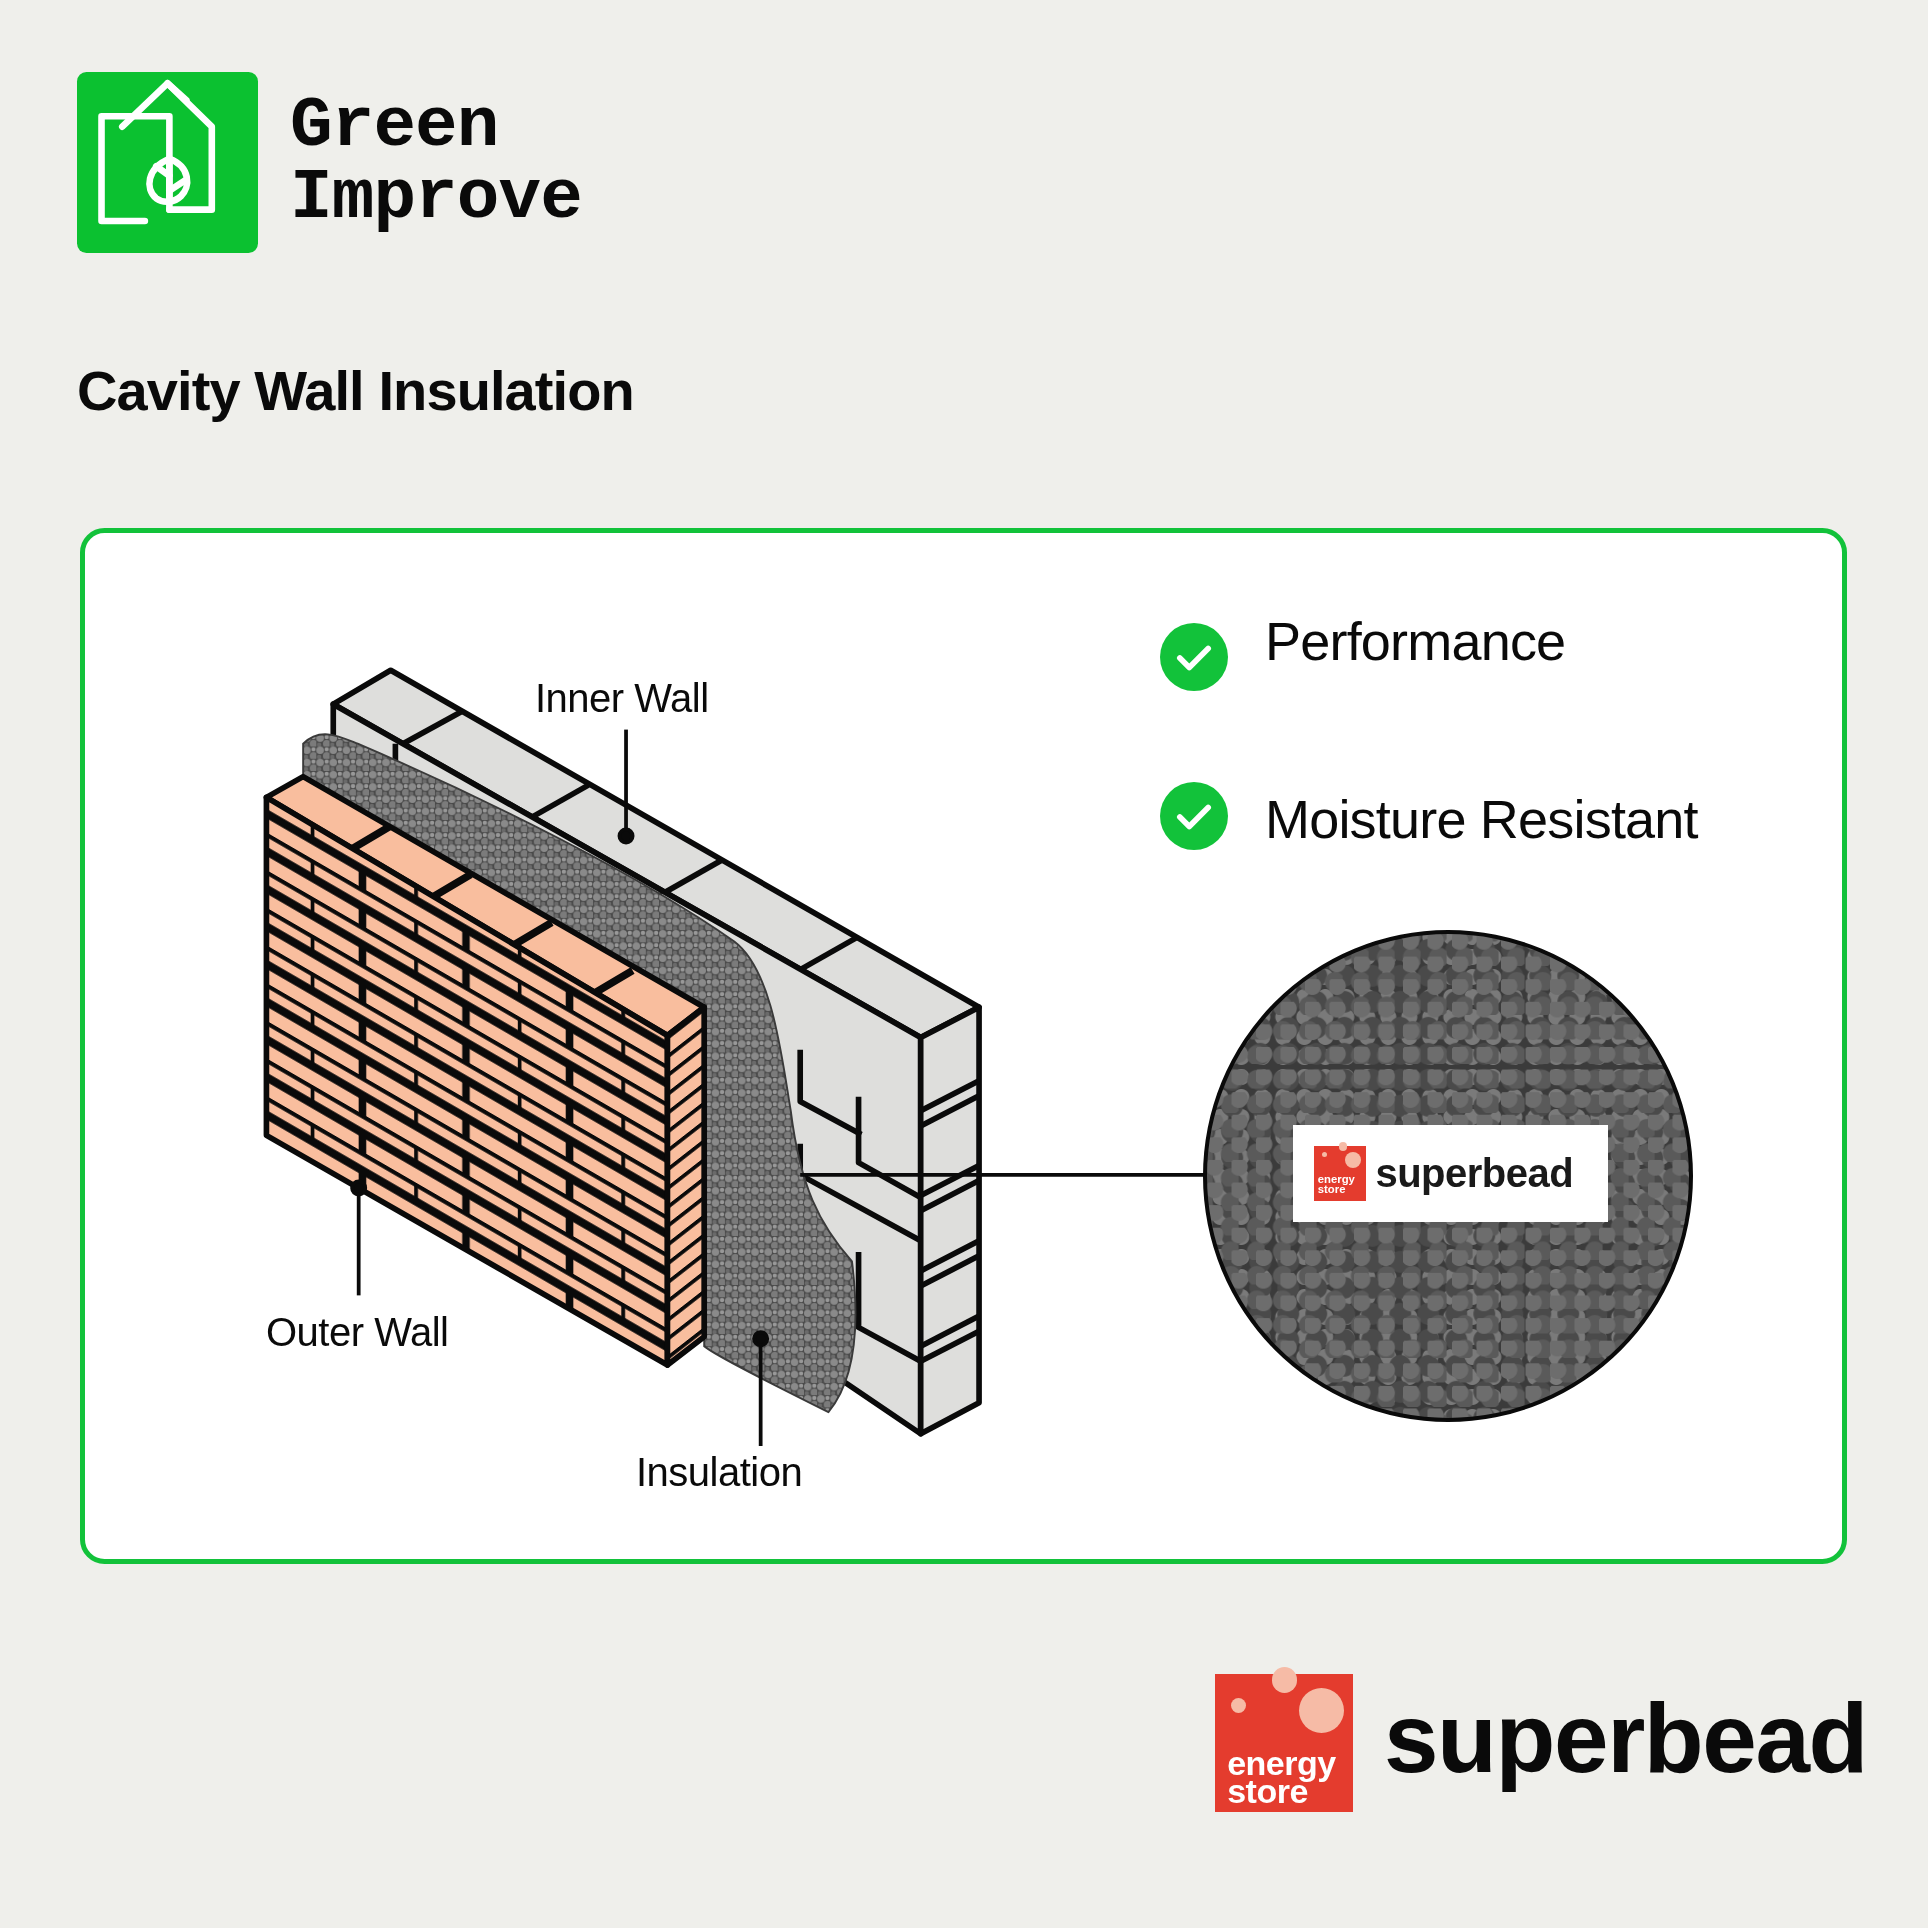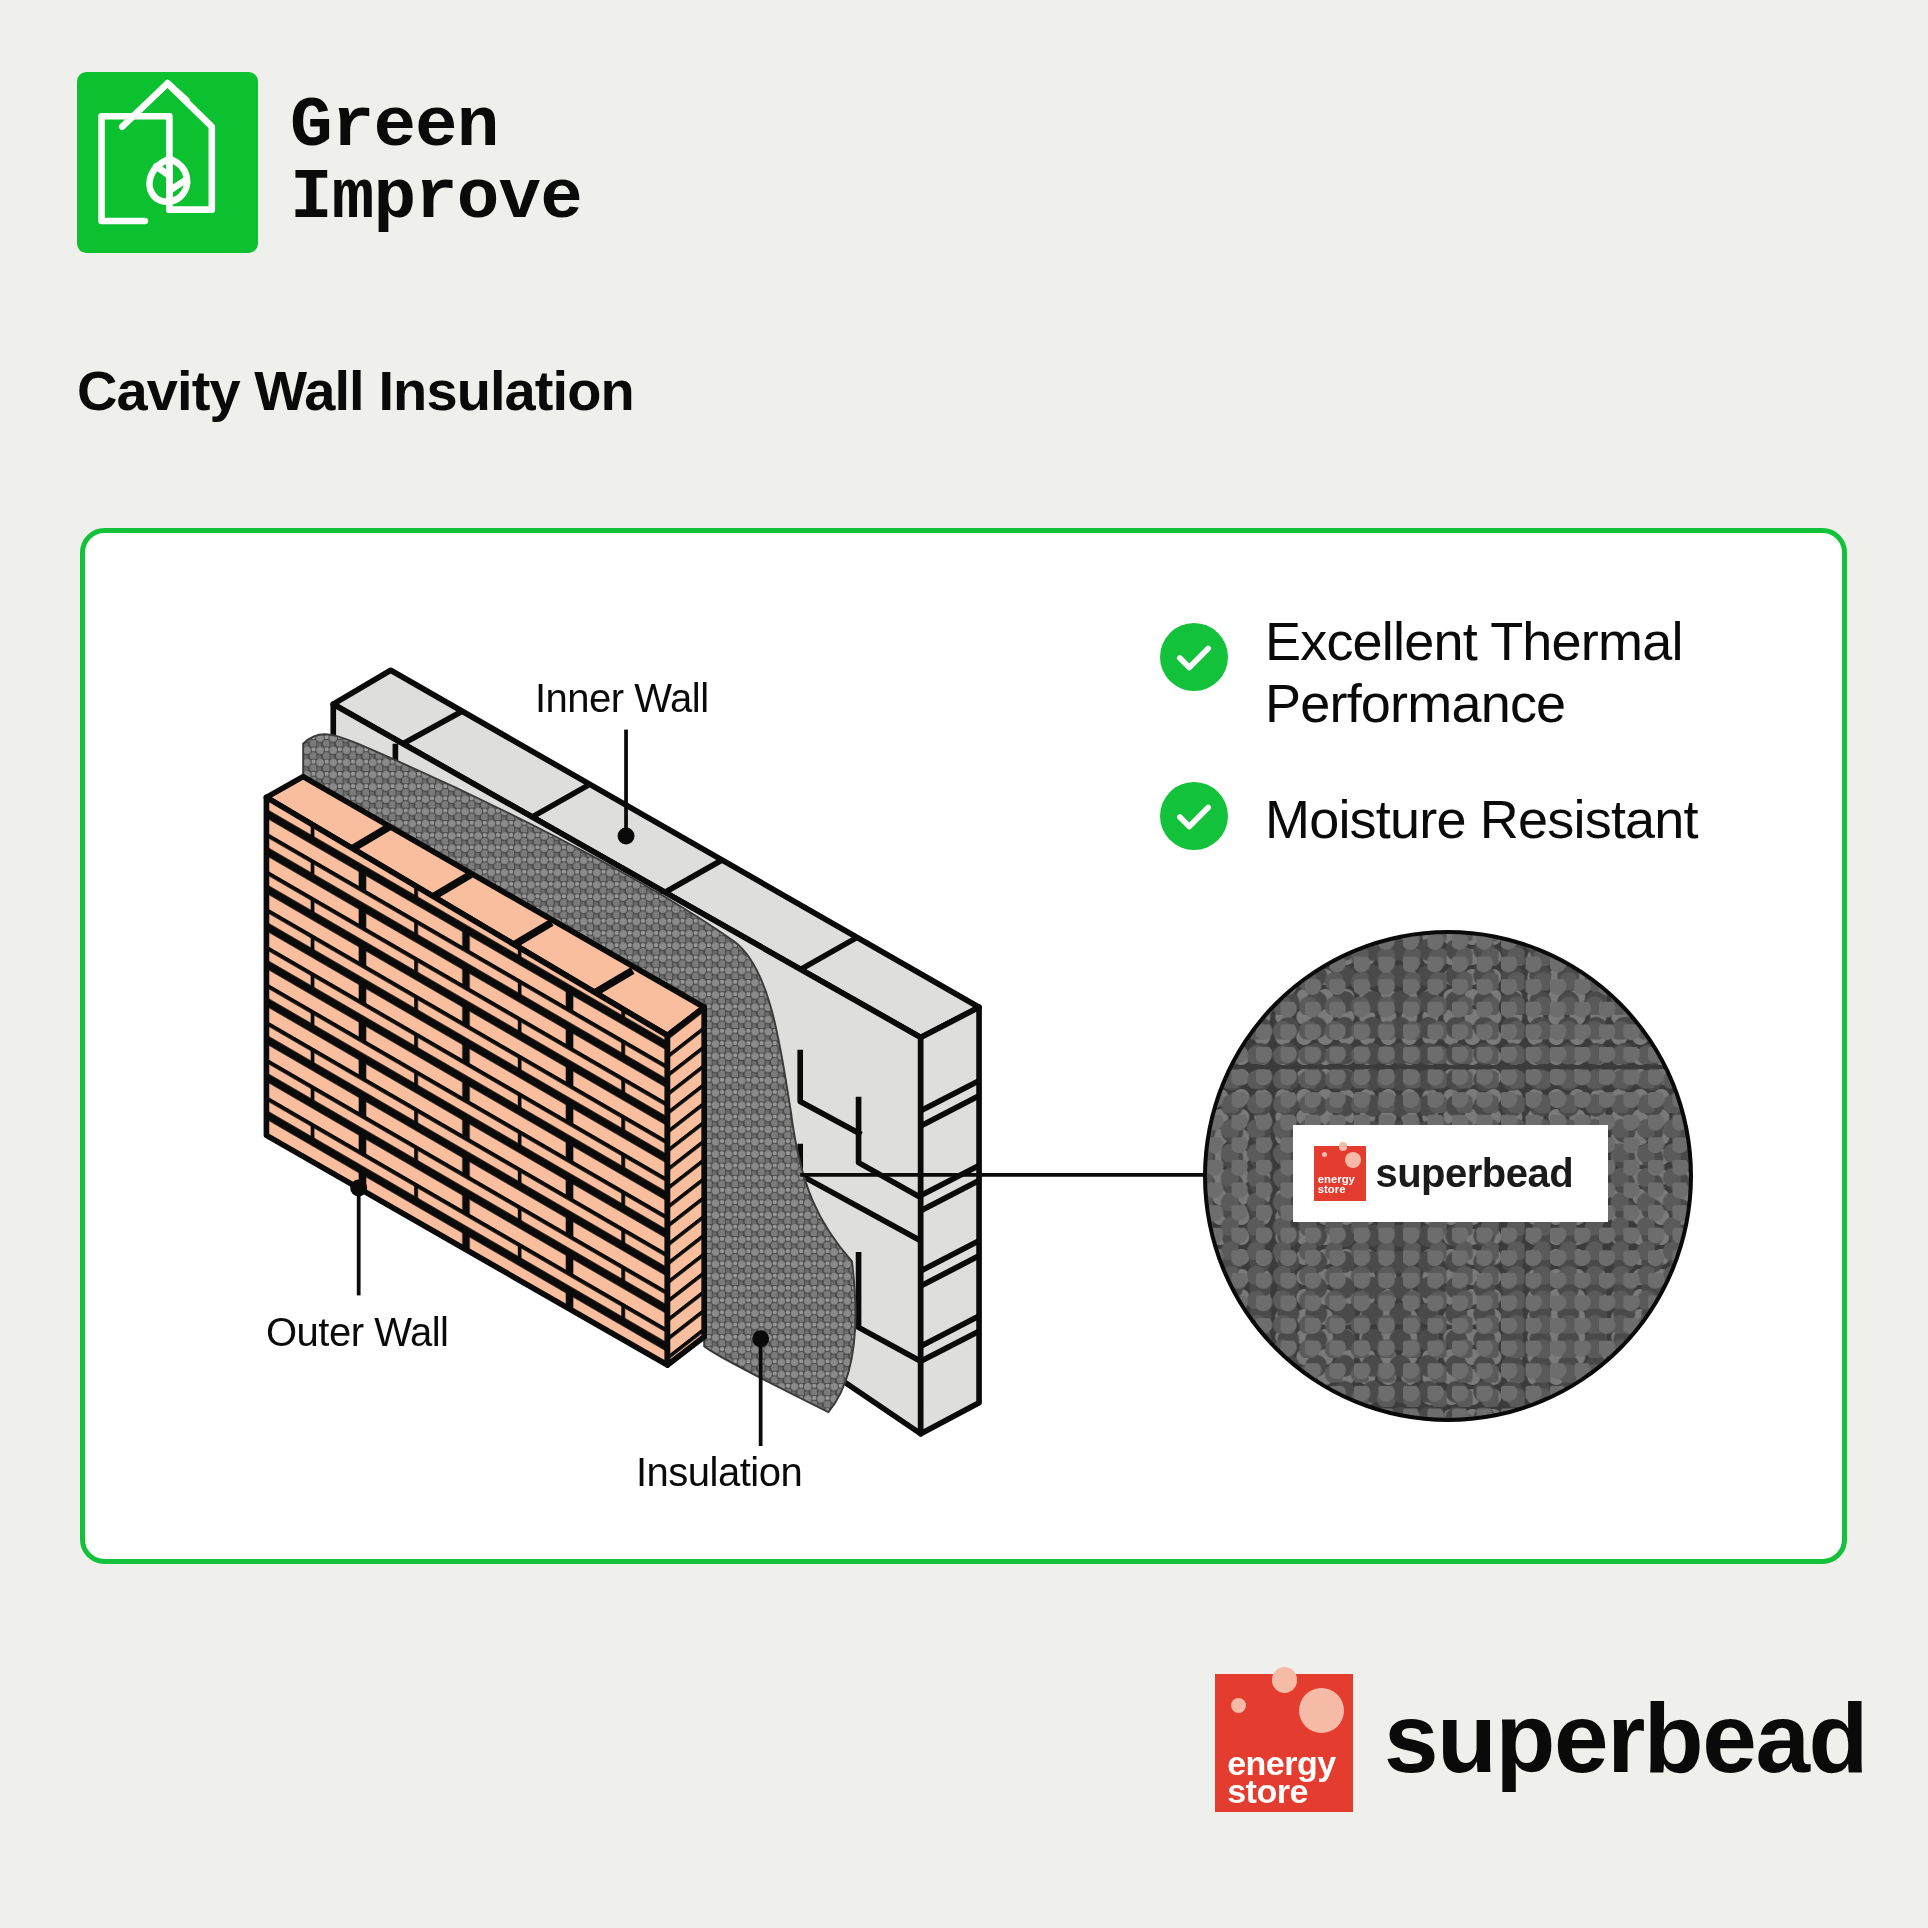--- a/index.html
+++ b/index.html
@@ -205,21 +205,20 @@
 <div class="lbl" style="left:266px; top:1310px;">Outer Wall</div>
 <div class="lbl" style="left:636px; top:1450px;">Insulation</div>
 
 <div class="feature" style="top:623px;">
   <div class="check">
     <svg width="68" height="68" viewBox="0 0 72 72">
         <polyline points="21,37 31,47 51,27" fill="none" stroke="#FFFFFF" stroke-width="6" stroke-linecap="round" stroke-linejoin="round"></polyline>
       </svg>
   </div>
   <div class="feature-text">
-    <span>Excellent Thermal</span>
     <span>Performance</span>
   </div>
 </div>
 <div class="feature" style="top:782px;align-items:flex-end;">
   <div class="check">
     <svg width="68" height="68" viewBox="0 0 72 72">
         <polyline points="21,37 31,47 51,27" fill="none" stroke="#FFFFFF" stroke-width="6" stroke-linecap="round" stroke-linejoin="round"></polyline>
       </svg>
   </div>
   <div class="feature-text">

